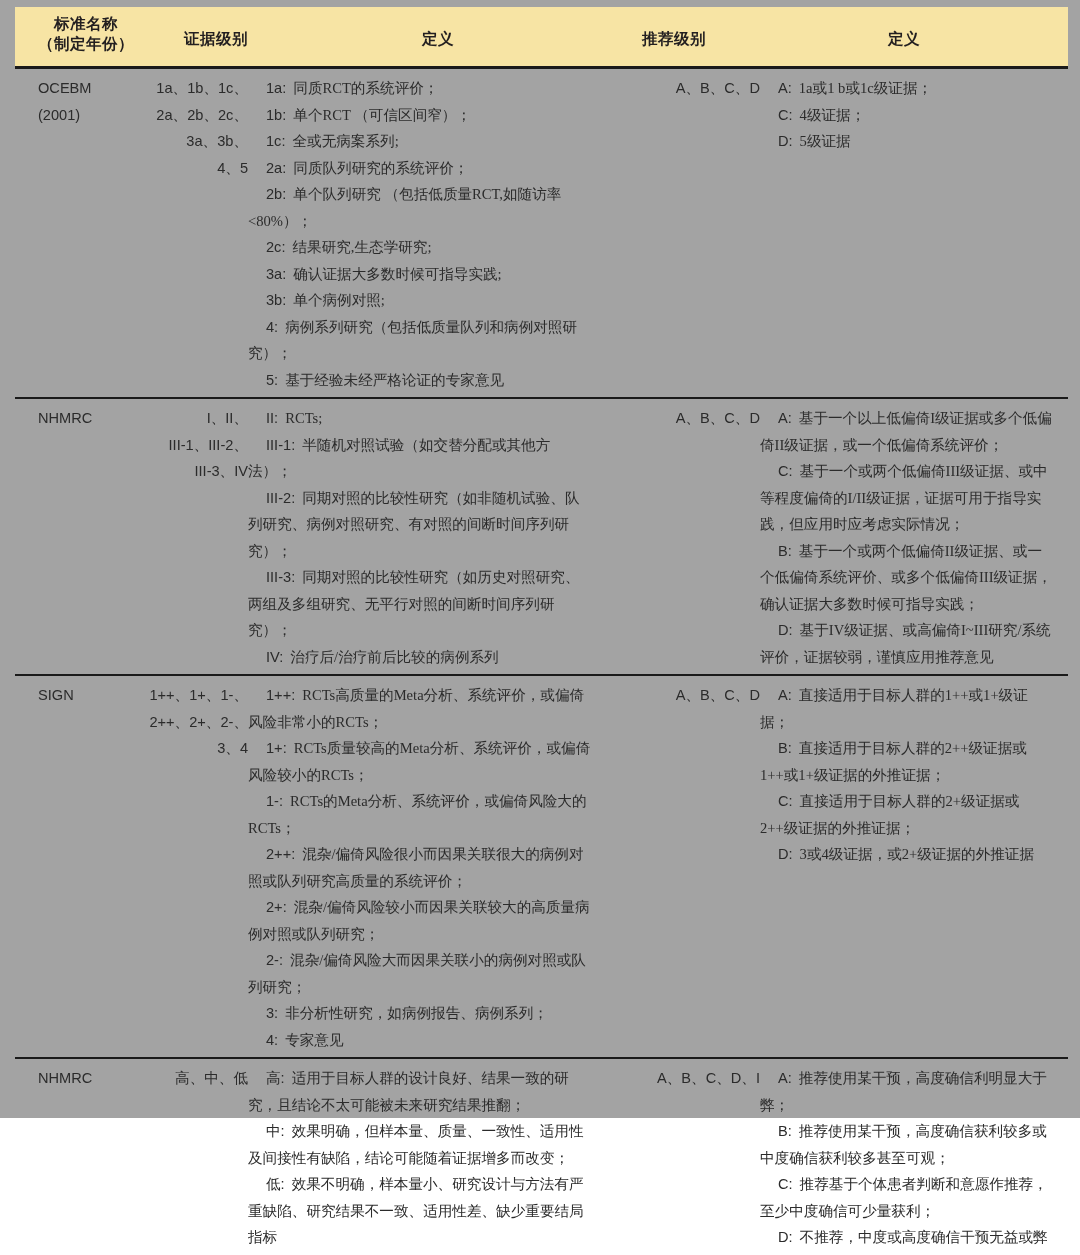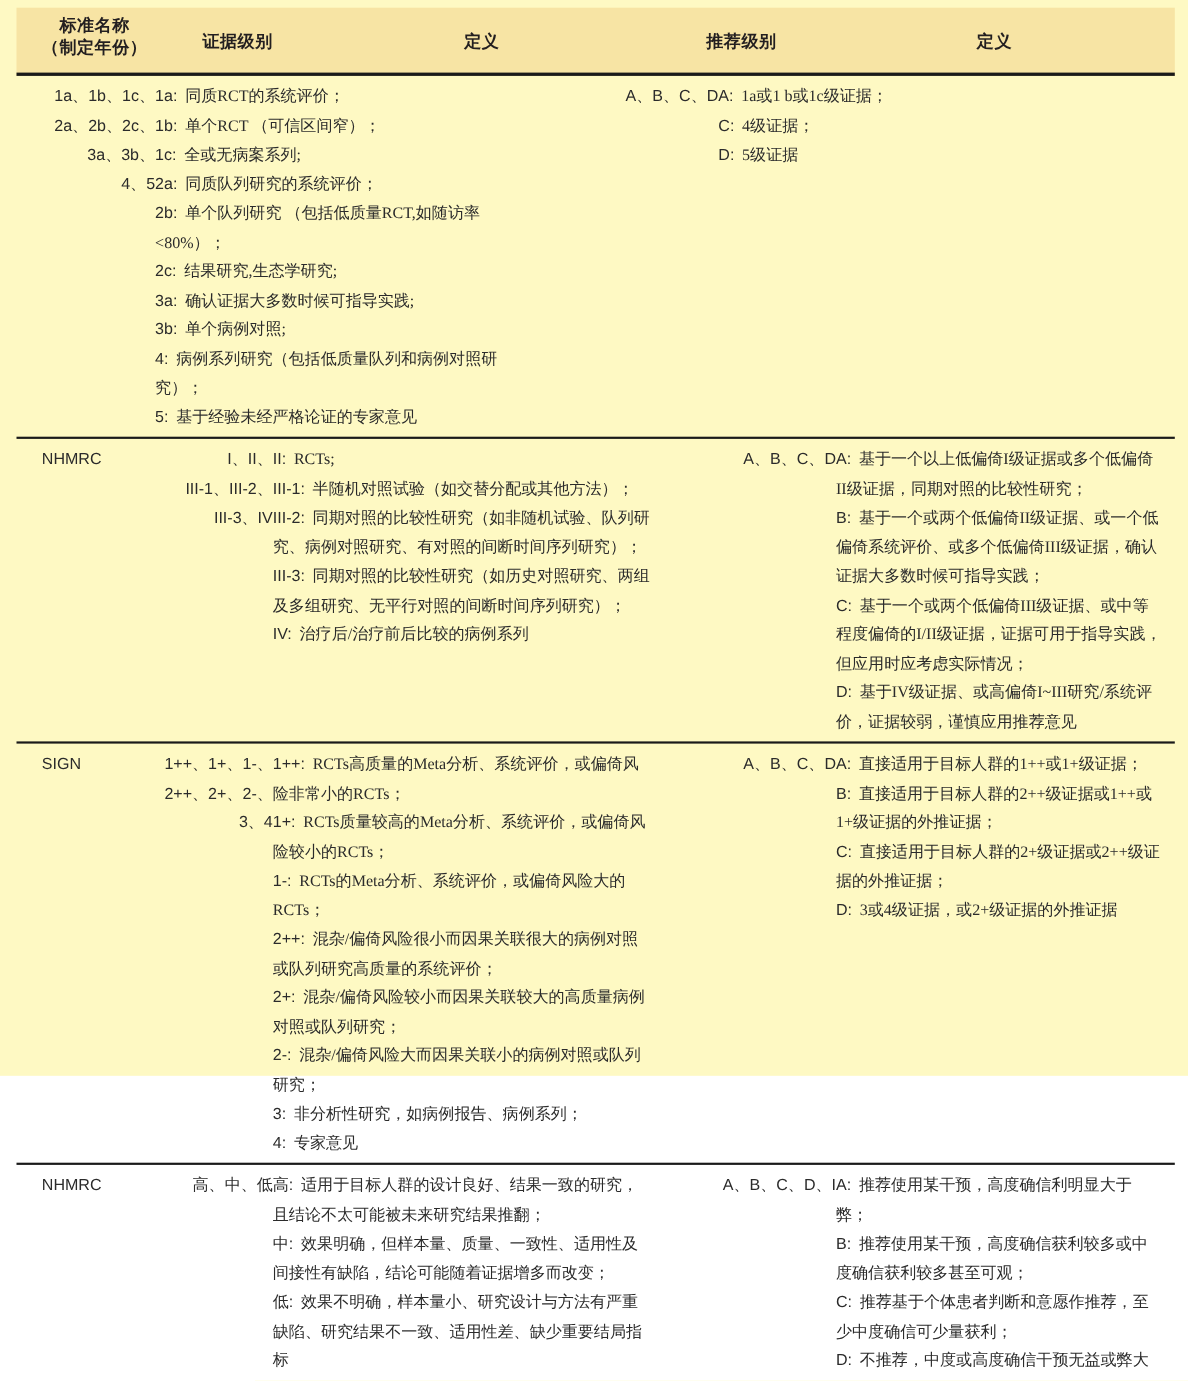--- a/index.html
+++ b/index.html
@@ -11,22 +11,22 @@
     width: 1080px;
     height: 1255px;
     font-family: "Liberation Sans", "DejaVu Sans", sans-serif;
     color: #231f20;
     overflow: hidden;
   }
 
   .sheet {
     position: relative;
     width: 1080px;
-    height: 978px;
-    background: #fef9c3;
+    height: 1118px;
+    background: #a3a3a3;
     box-sizing: border-box;
   }
 
   
   .thead {
     position: absolute;
     left: 15px;
     top: 7px;
     width: 1053px;
     height: 62px;
@@ -86,20 +86,21 @@
 
   
   .item {
     display: flex;
     align-items: flex-start;
   }
   .item .lab {
     flex: 0 0 auto;
     white-space: nowrap;
     padding-right: 7px;
+    margin-left: 18px;
   }
   .item .txt {
     flex: 1 1 auto;
     text-indent: 0;
   }
   
   .item.flow {
     display: block;
   }
   .item.flow .lab {
@@ -122,20 +123,24 @@
       <div>（制定年份）</div>
     </div>
     <div class="th c2">证据级别</div>
     <div class="th c3">定义</div>
     <div class="th c4">推荐级别</div>
     <div class="th c5">定义</div>
   </div>
 
   <div class="tbody" id="tbody">
       <div class="row">
+        <div class="cell col-name">
+          <div class="nm-line">OCEBM</div>
+          <div class="nm-line">(2001)</div>
+        </div>
         <div class="cell col-level">
           <div class="lvl">1a、1b、1c、</div>
           <div class="lvl">2a、2b、2c、</div>
           <div class="lvl">3a、3b、</div>
           <div class="lvl">4、5</div>
         </div>
         <div class="cell col-def">
           <div class="item flow"><span class="lab">1a:</span><span class="txt">同质RCT的系统评价；</span></div>
           <div class="item flow"><span class="lab">1b:</span><span class="txt">单个RCT （可信区间窄）；</span></div>
           <div class="item flow"><span class="lab">1c:</span><span class="txt">全或无病案系列;</span></div>
@@ -169,23 +174,23 @@
           <div class="item flow"><span class="lab">II:</span><span class="txt">RCTs;</span></div>
           <div class="item flow"><span class="lab">III-1:</span><span class="txt">半随机对照试验（如交替分配或其他方法）；</span></div>
           <div class="item flow"><span class="lab">III-2:</span><span class="txt">同期对照的比较性研究（如非随机试验、队列研究、病例对照研究、有对照的间断时间序列研究）；</span></div>
           <div class="item flow"><span class="lab">III-3:</span><span class="txt">同期对照的比较性研究（如历史对照研究、两组及多组研究、无平行对照的间断时间序列研究）；</span></div>
           <div class="item flow"><span class="lab">IV:</span><span class="txt">治疗后/治疗前后比较的病例系列</span></div>
         </div>
         <div class="cell col-rec">
           <div class="lvl">A、B、C、D</div>
         </div>
         <div class="cell col-recdef">
-          <div class="item flow"><span class="lab">A:</span><span class="txt">基于一个以上低偏倚I级证据或多个低偏倚II级证据，同期对照的比较性研究；</span></div>
+          <div class="item flow"><span class="lab">A:</span><span class="txt">基于一个以上低偏倚I级证据或多个低偏倚II级证据，或一个低偏倚系统评价；</span></div>
+          <div class="item flow"><span class="lab">C:</span><span class="txt">基于一个或两个低偏倚III级证据、或中等程度偏倚的I/II级证据，证据可用于指导实践，但应用时应考虑实际情况；</span></div>
           <div class="item flow"><span class="lab">B:</span><span class="txt">基于一个或两个低偏倚II级证据、或一个低偏倚系统评价、或多个低偏倚III级证据，确认证据大多数时候可指导实践；</span></div>
-          <div class="item flow"><span class="lab">C:</span><span class="txt">基于一个或两个低偏倚III级证据、或中等程度偏倚的I/II级证据，证据可用于指导实践，但应用时应考虑实际情况；</span></div>
           <div class="item flow"><span class="lab">D:</span><span class="txt">基于IV级证据、或高偏倚I~III研究/系统评价，证据较弱，谨慎应用推荐意见</span></div>
         </div>
       </div>
       <div class="row">
         <div class="cell col-name">
           <div class="nm-line">SIGN</div>
         </div>
         <div class="cell col-level">
           <div class="lvl">1++、1+、1-、</div>
           <div class="lvl">2++、2+、2-、</div>

